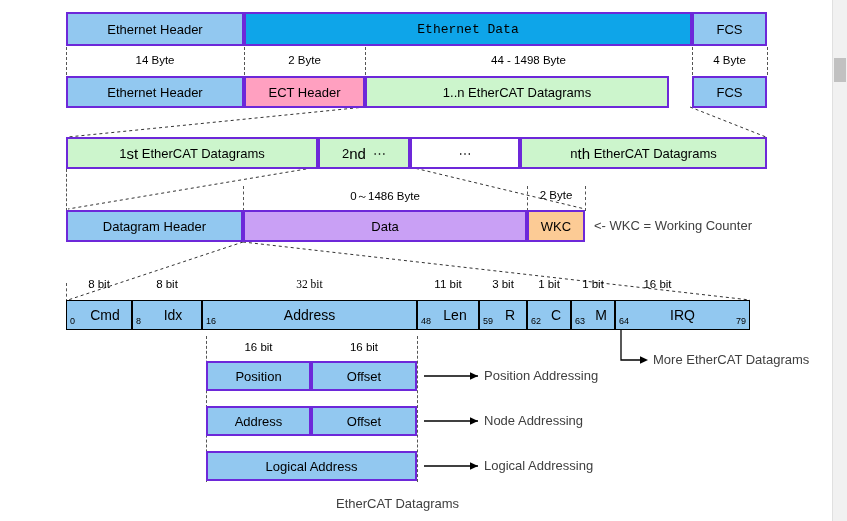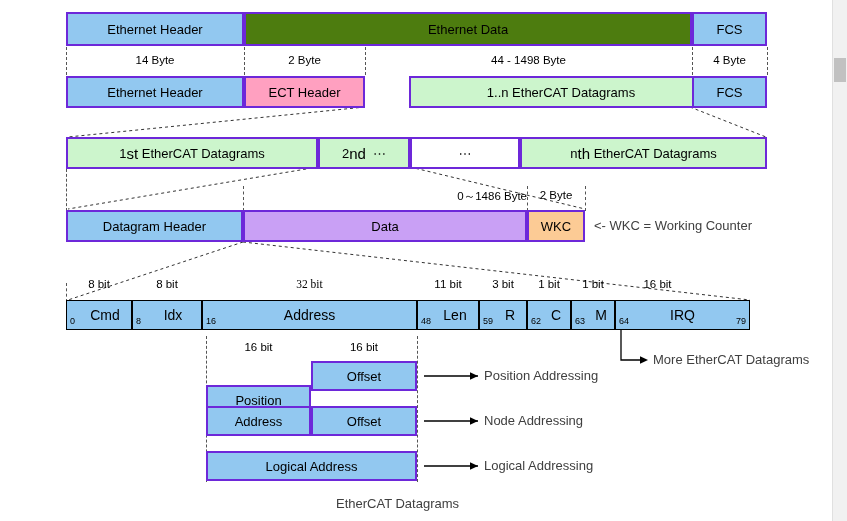--- a/index.html
+++ b/index.html
@@ -122,56 +122,56 @@
     <line x1="424" y1="421" x2="478" y2="421" stroke="#000" stroke-width="1.3"></line>
     <polygon points="478,421 470,417.2 470,424.8" fill="#000"></polygon>
     <line x1="424" y1="466" x2="478" y2="466" stroke="#000" stroke-width="1.3"></line>
     <polygon points="478,466 470,462.2 470,469.8" fill="#000"></polygon>
 
     <polyline points="621,330 621,360 645,360" fill="none" stroke="#000" stroke-width="1.3"></polyline>
     <polygon points="648,360 640,356.2 640,363.8" fill="#000"></polygon>
   </svg>
 
   <div class="box" style="left:66px; top:12px; width:178px; height:34px; background:#92c8f0;">Ethernet Header</div>
-  <div class="box" style="left:244px; top:12px; width:448px; height:34px; background:#4d7c0f;">Ethernet Data</div>
+  <div class="box" style="left:244px; top:12px; width:448px; height:34px; background:#0ea5e9;font-family:Liberation Mono, monospace;">Ethernet Data</div>
   <div class="box" style="left:692px; top:12px; width:75px; height:34px; background:#92c8f0;">FCS</div>
 
   <div class="dash-v" style="left:66px; top:47px; height:28px;"></div>
   <div class="dash-v" style="left:244px; top:47px; height:28px;"></div>
   <div class="dash-v" style="left:365px; top:47px; height:28px;"></div>
   <div class="dash-v" style="left:692px; top:47px; height:28px;"></div>
   <div class="dash-v" style="left:767px; top:47px; height:28px;"></div>
 
   <div class="lbl" style="left:66px; top:54px; width:178px;">14 Byte</div>
   <div class="lbl" style="left:244px; top:54px; width:121px;">2 Byte</div>
   <div class="lbl" style="left:365px; top:54px; width:327px;">44 - 1498 Byte</div>
   <div class="lbl" style="left:692px; top:54px; width:75px;">4 Byte</div>
 
   <div class="box" style="left:66px; top:76px; width:178px; height:32px; background:#92c8f0;">Ethernet Header</div>
   <div class="box" style="left:244px; top:76px; width:121px; height:32px; background:#ffa0c0;">ECT Header</div>
-  <div class="box" style="left:365px; top:76px; width:304px; height:32px; background:#ccf5cc;margin-left:44px;">1..n EtherCAT Datagrams</div>
+  <div class="box" style="left:365px; top:76px; width:304px; height:32px; background:#ccf5cc;">1..n EtherCAT Datagrams</div>
   <div class="box" style="left:692px; top:76px; width:75px; height:32px; background:#92c8f0;">FCS</div>
 
   <div class="box" style="left:66px; top:137px; width:252px; height:32px; background:#ccf5cc;">
     <span>1</span><span class="sup">st</span>&nbsp;<span>EtherCAT Datagrams</span>
   </div>
   <div class="box" style="left:318px; top:137px; width:92px; height:32px; background:#ccf5cc;">
     <span>2</span><span class="sup">nd</span>&nbsp;&nbsp;<span>⋯</span>
   </div>
   <div class="box" style="left:410px; top:137px; width:110px; height:32px; background:#ffffff;">⋯</div>
   <div class="box" style="left:520px; top:137px; width:247px; height:32px; background:#ccf5cc;">
     <span>n</span><span class="sup">th</span>&nbsp;<span>EtherCAT Datagrams</span>
   </div>
 
   <div class="dash-v" style="left:66px; top:169px; height:42px;"></div>
   <div class="dash-v" style="left:243px; top:186px; height:25px;"></div>
   <div class="dash-v" style="left:527px; top:186px; height:25px;"></div>
   <div class="dash-v" style="left:585px; top:186px; height:25px;"></div>
 
-  <div class="lbl" style="left:243px; top:189px; width:284px;text-align:right;">0～1486 Byte</div>
+  <div class="lbl" style="left:243px; top:189px; width:284px;">0～1486 Byte</div>
   <div class="lbl" style="left:527px; top:189px; width:58px;">2 Byte</div>
 
   <div class="box" style="left:66px; top:210px; width:177px; height:32px; background:#92c8f0;">Datagram Header</div>
   <div class="box" style="left:527px; top:210px; width:58px; height:32px; background:#fccb95;">WKC</div>
   <div class="box" style="left:243px; top:210px; width:284px; height:32px; background:#c9a0f5;">Data</div>
   <div class="txt" style="left:594px; top:218px;">&lt;- WKC = Working Counter</div>
 
   <div class="dash-v" style="left:66px; top:283px; height:19px;"></div>
 
   <div class="lbl" style="left:66px; top:278px; width:66px;">8 bit</div>
@@ -218,21 +218,21 @@
   </div>
 
   <div class="txt" style="left:653px; top:352px;">More EtherCAT Datagrams</div>
 
   <div class="dash-v" style="left:206px; top:336px; height:146px;"></div>
   <div class="dash-v" style="left:417px; top:336px; height:146px;"></div>
 
   <div class="lbl" style="left:206px; top:341px; width:105px;">16 bit</div>
   <div class="lbl" style="left:311px; top:341px; width:106px;">16 bit</div>
 
-  <div class="box" style="left:206px; top:361px; width:105px; height:30px; background:#92c8f0;margin-top:24px;">Position</div>
+  <div class="box" style="left:206px; top:361px; width:105px; height:30px; background:#92c8f0;">Position</div>
   <div class="box" style="left:311px; top:361px; width:106px; height:30px; background:#92c8f0;">Offset</div>
   <div class="txt" style="left:484px; top:368px;">Position Addressing</div>
 
   <div class="box" style="left:206px; top:406px; width:105px; height:30px; background:#92c8f0;">Address</div>
   <div class="box" style="left:311px; top:406px; width:106px; height:30px; background:#92c8f0;">Offset</div>
   <div class="txt" style="left:484px; top:413px;">Node Addressing</div>
 
   <div class="box" style="left:206px; top:451px; width:211px; height:30px; background:#92c8f0;">Logical Address</div>
   <div class="txt" style="left:484px; top:458px;">Logical Addressing</div>
 

